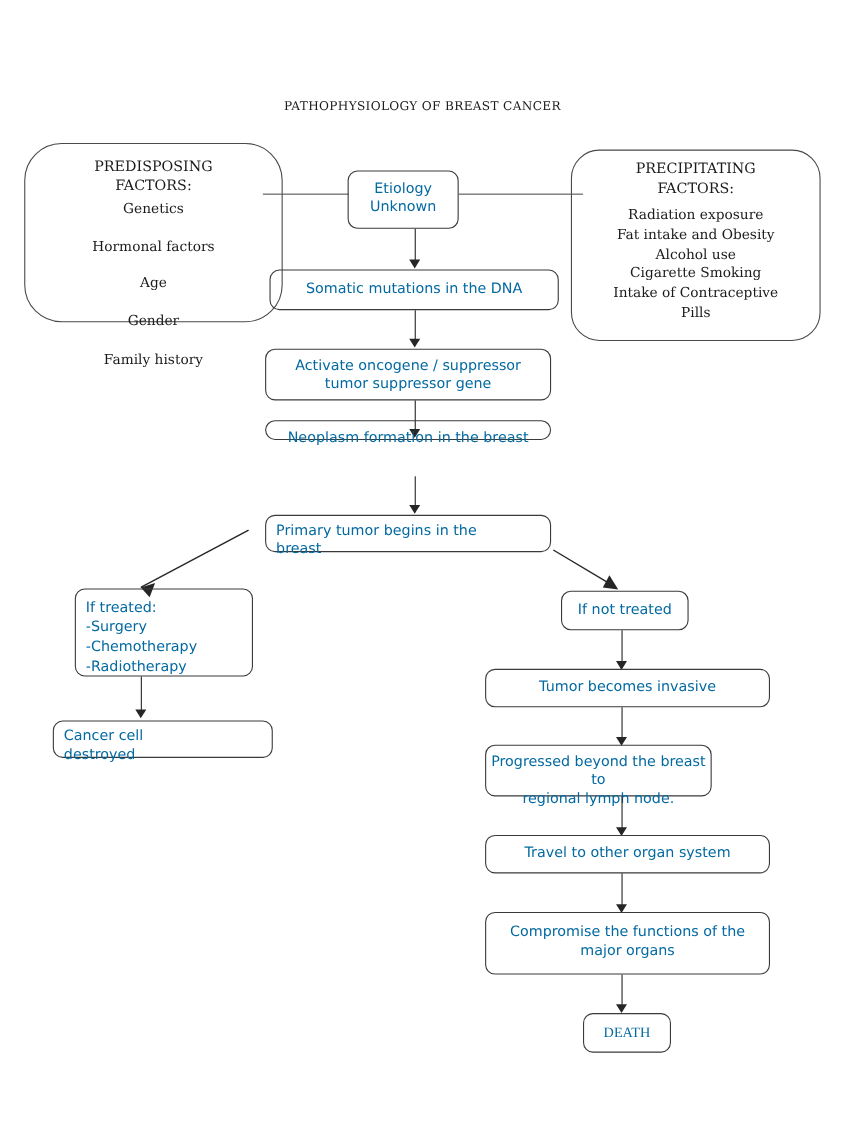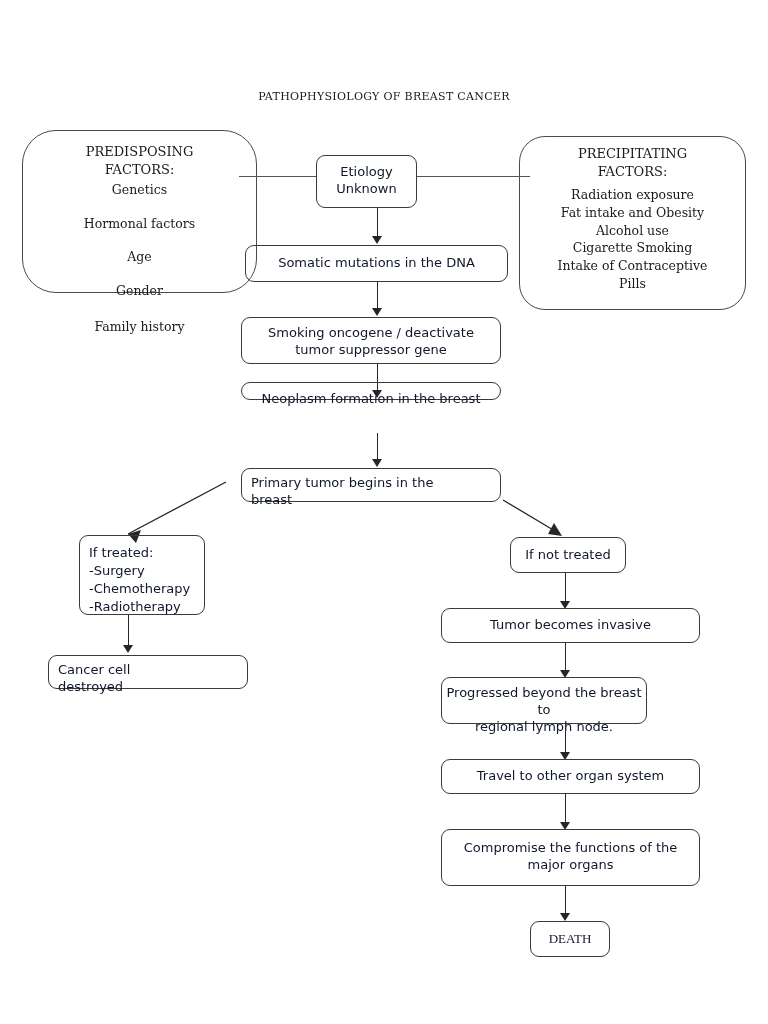--- a/index.html
+++ b/index.html
@@ -31,21 +31,21 @@
     white-space: nowrap;
   }
 
   
   .box {
     position: absolute;
     box-sizing: border-box;
     border: 1.15px solid #3a3a3a;
     border-radius: 9px;
     background: transparent;
-    color: #0f172a;
+    color: #0369a1;
   }
   .box .txt {
     position: absolute;
     left: 0;
     width: 100%;
     text-align: center;
     line-height: 1.30;
     white-space: pre-line;
   }
 
@@ -142,21 +142,21 @@
   <div class="arrowhead" style="left:372px; top:236px;"></div>
 
   <div class="box" style="left:245px; top:245px; width:263px; height:37px;">
     <div class="txt" style="top:9px; font-size:13px;">Somatic mutations in the DNA</div>
   </div>
 
   <div class="vline" style="left:377px; top:282px; height:28px;"></div>
   <div class="arrowhead" style="left:372px; top:308px;"></div>
 
   <div class="box" style="left:241px; top:317px; width:260px; height:47px;">
-    <div class="txt" style="top:7px; font-size:13px;">Smoking oncogene / deactivate
+    <div class="txt" style="top:7px; font-size:13px;">Activate oncogene / suppressor
 tumor suppressor gene</div>
   </div>
 
   <div class="vline" style="left:377px; top:364px; height:28px;"></div>
   <div class="arrowhead" style="left:372px; top:390px;"></div>
 
   <div class="box" style="left:241px; top:382px; width:260px; height:18px;">
     <div class="txt" style="top:8px; font-size:13px;">Neoplasm formation in the breast</div>
   </div>
 
@@ -170,21 +170,21 @@
 
   <svg class="diag" style="left:0; top:0; width:768px; height:1024px;">
 
     <line x1="226" y1="482" x2="128" y2="534"></line>
     <polygon points="128,534 141,530 136,543"></polygon>
 
     <line x1="503" y1="500" x2="560" y2="534"></line>
     <polygon points="562,536 548,534 554,523"></polygon>
   </svg>
 
-  <div class="box" style="left:68px; top:535px; width:126px; height:80px;margin-left:11px;">
+  <div class="box" style="left:68px; top:535px; width:162px; height:80px;">
     <div class="txt" style="top:8px; font-size:13px; text-align:left; padding-left:9px; width:calc(100% - 9px); line-height:1.38;">If treated:
 -Surgery
 -Chemotherapy
 -Radiotherapy</div>
   </div>
 
   <div class="vline" style="left:128px; top:615px; height:33px;"></div>
   <div class="arrowhead" style="left:123px; top:645px;"></div>
 
   <div class="box" style="left:48px; top:655px; width:200px; height:34px;">

